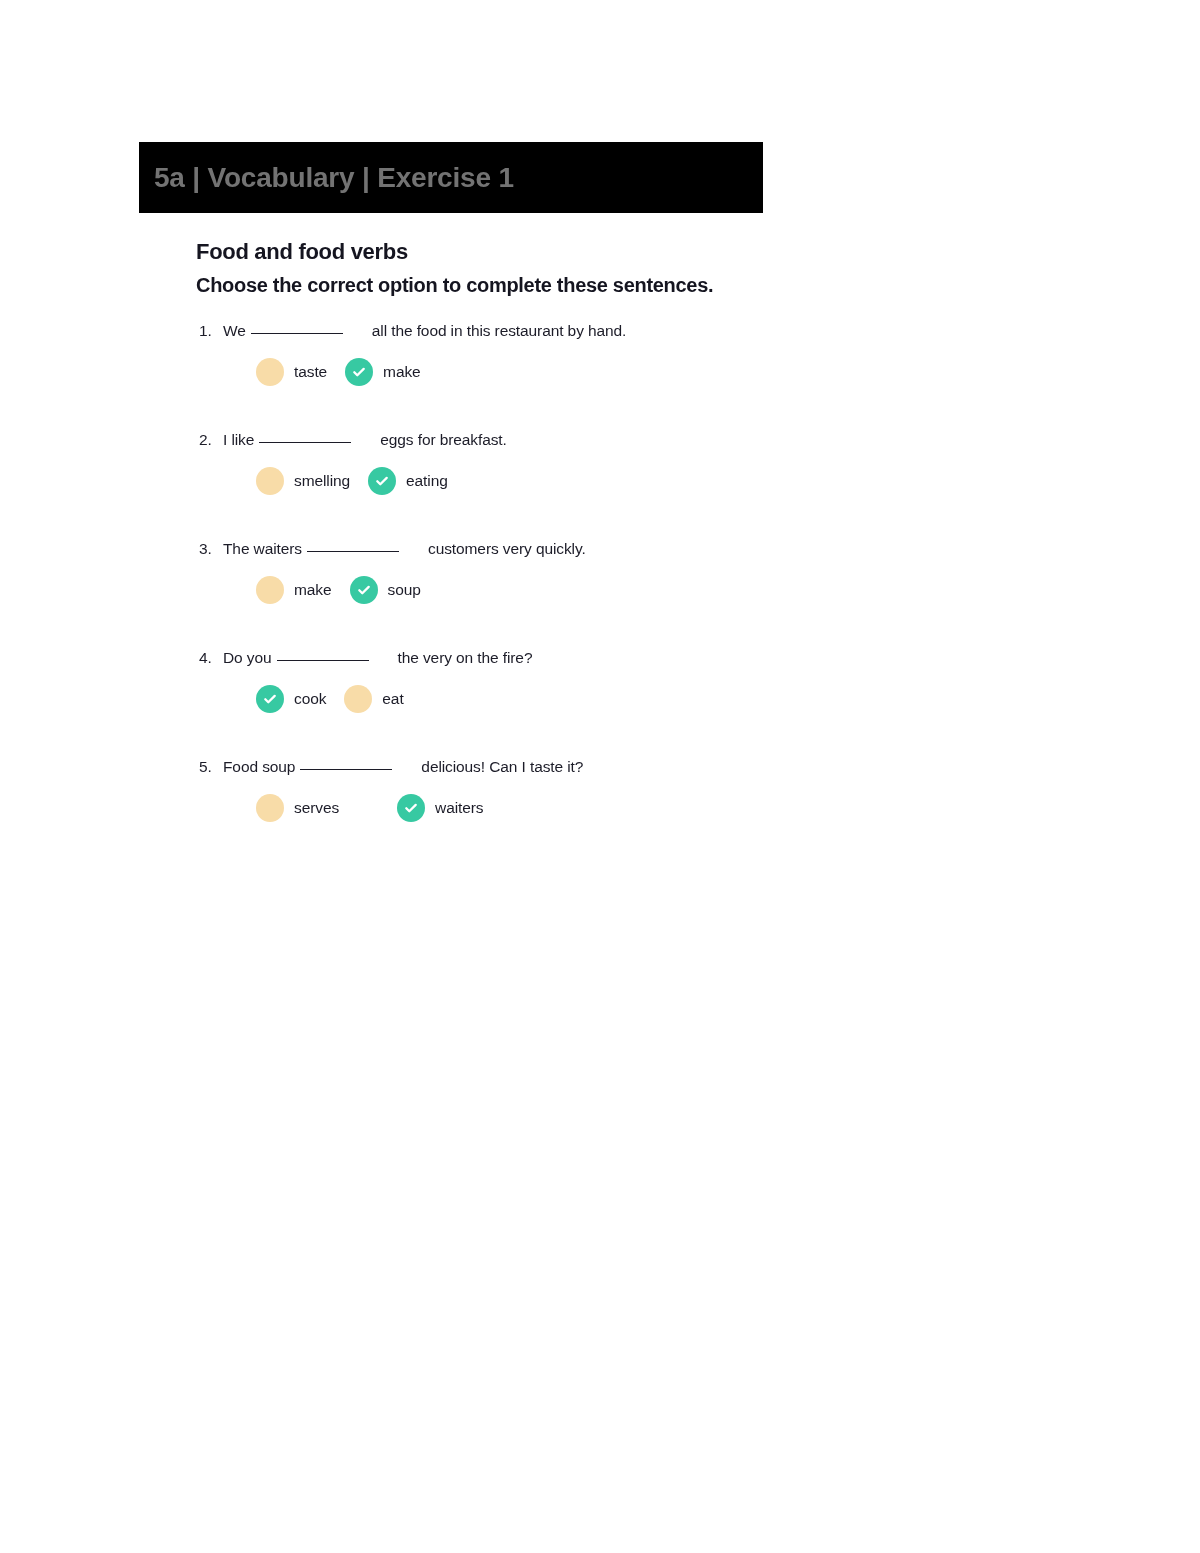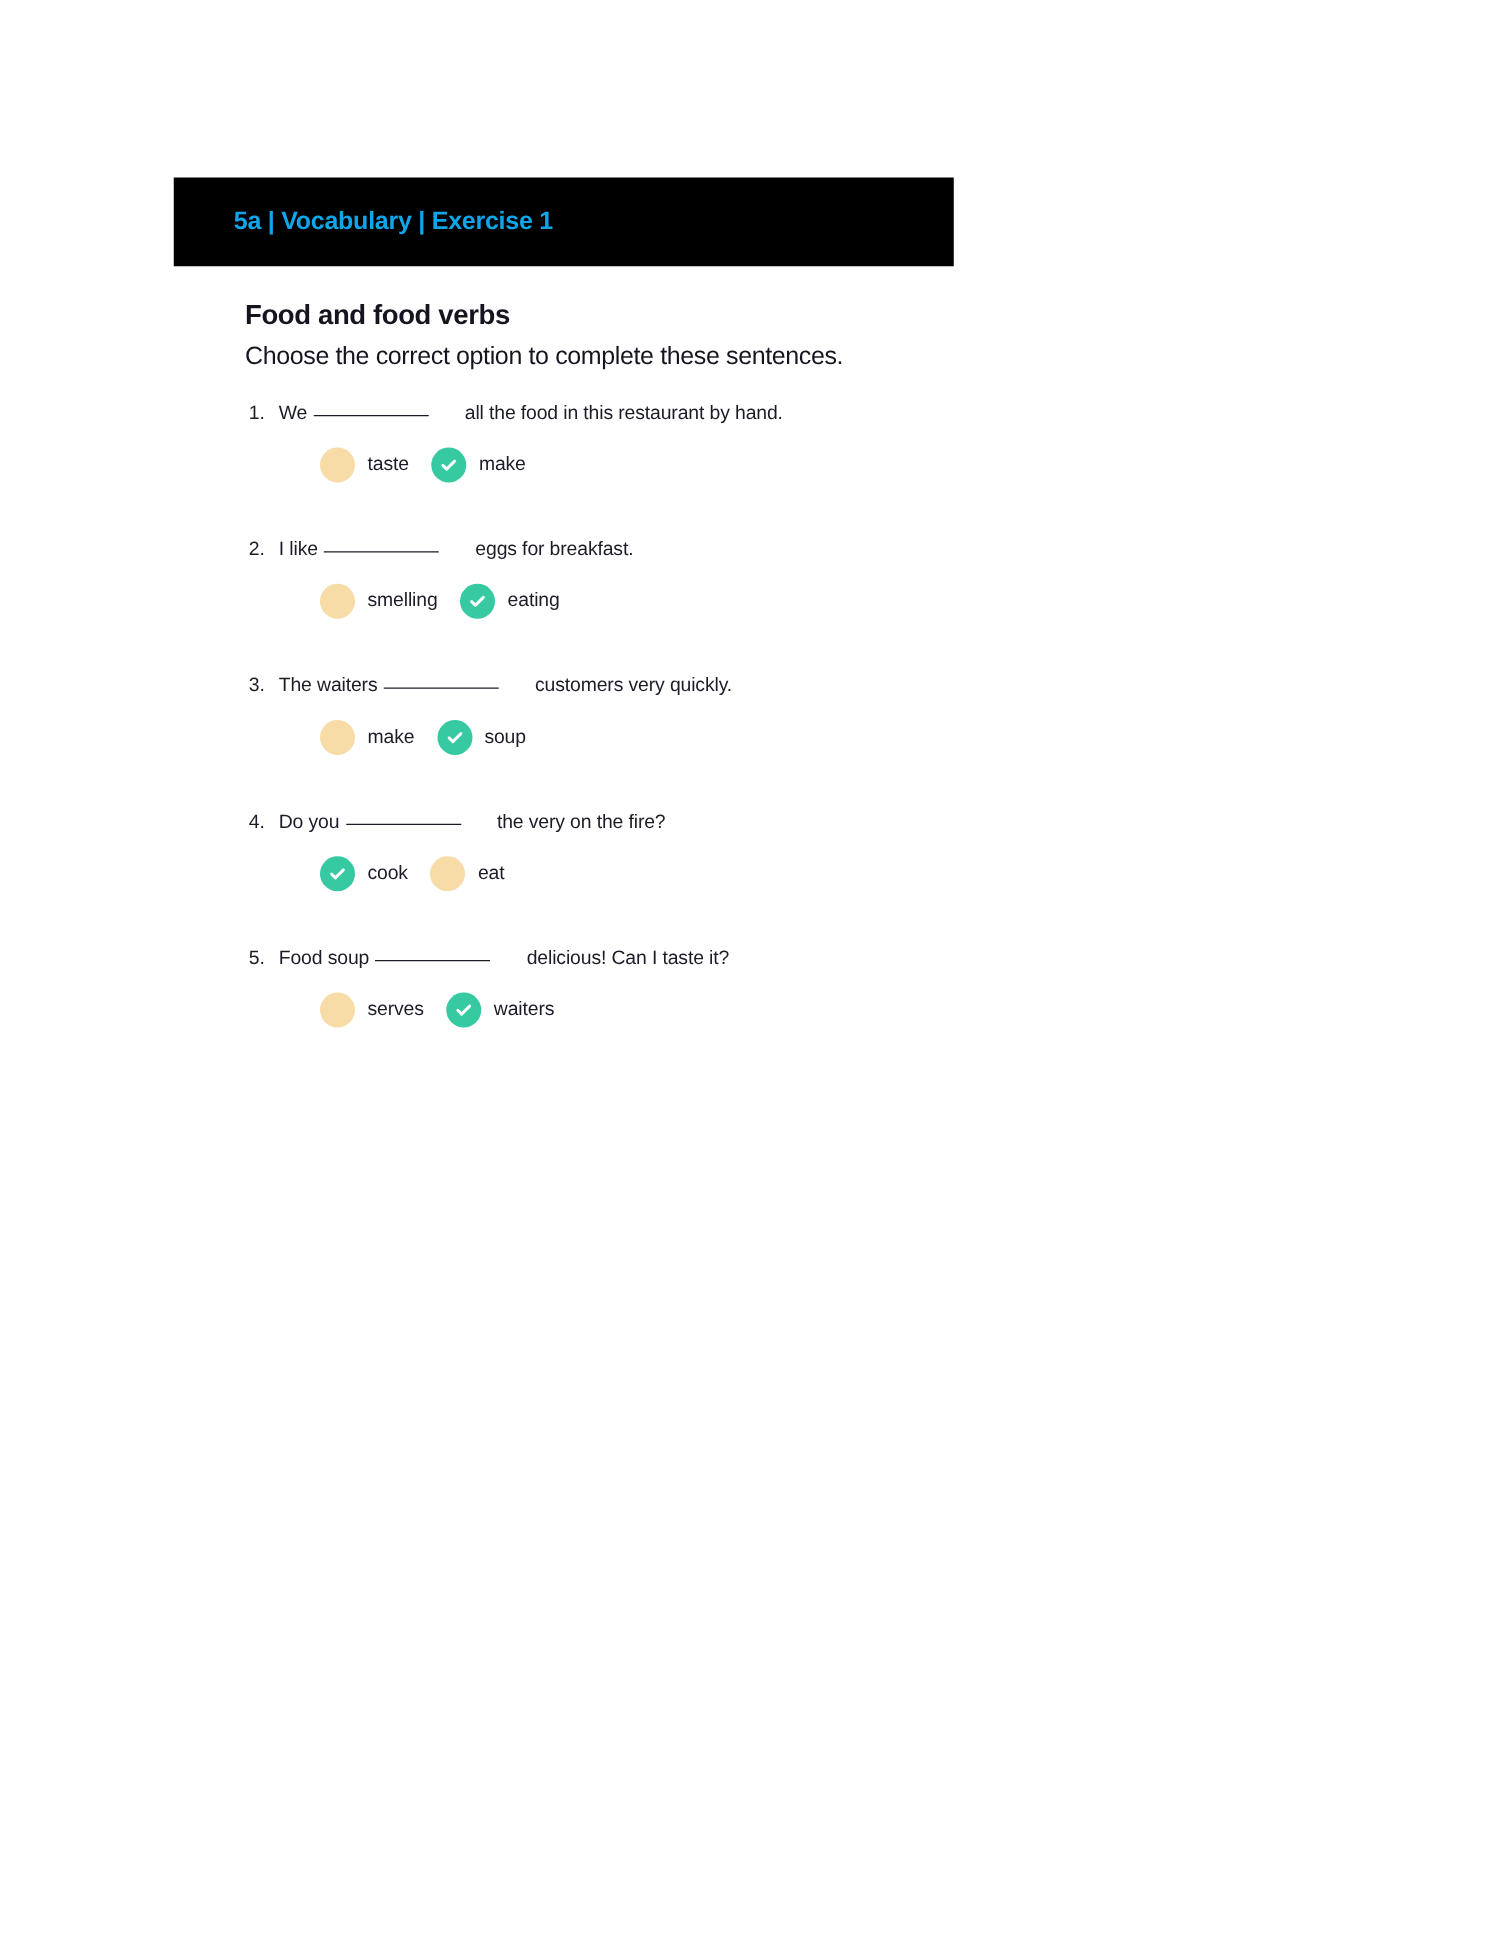--- a/index.html
+++ b/index.html
@@ -34,46 +34,46 @@
     position: absolute;
     left: 139px;
     top: 142px;
     width: 624px;
     height: 71px;
     background: #000000;
     display: flex;
     align-items: center;
   }
   .title-text {
-    color: #0ea5e9;
-    font-size: 20px;
+    color: #737373;
+    font-size: 28px;
     font-weight: bold;
     letter-spacing: -0.2px;
-    padding-left: 48px;
+    padding-left: 15px;
     white-space: nowrap;
     font-family: "Liberation Sans", sans-serif;
   }
 
   
   .section-heading {
     position: absolute;
     left: 196px;
     top: 239px;
     font-size: 22px;
     font-weight: bold;
     letter-spacing: -0.3px;
     white-space: nowrap;
     color: #151520;
   }
   .instruction {
     position: absolute;
     left: 196px;
     top: 274px;
     font-size: 20px;
-    font-weight: normal;
+    font-weight: bold;
     letter-spacing: -0.3px;
     white-space: nowrap;
     color: #151520;
     width: 1004px;   
   }
 
   
   .questions {
     position: absolute;
     left: 0;
@@ -249,21 +249,21 @@
           </div>
         </div>
       </div>
       <div class="question-block">
         <div class="question-line">
           <span class="q-number">5.</span>
           <span class="q-text-pre">Food soup</span>
           <span class="q-blank"></span>
           <span class="q-text-post">delicious! Can I taste it?</span>
         </div>
-        <div class="options-row" style="left: 256px;">
+        <div class="options-row" style="left: 256px; gap: 40px;">
           <div class="option">
             <span class="radio unselected"></span>
             <span class="option-label">serves</span>
           </div>
           <div class="option">
             <span class="radio selected">
               <svg class="check-svg" width="16" height="16" viewBox="0 0 16 16" aria-hidden="true">
                 <path d="M3.3 8.3 L6.3 11.3 L12.7 4.9" fill="none" stroke="#ffffff" stroke-width="2.3" stroke-linecap="round" stroke-linejoin="round"></path>
               </svg>
             </span>

